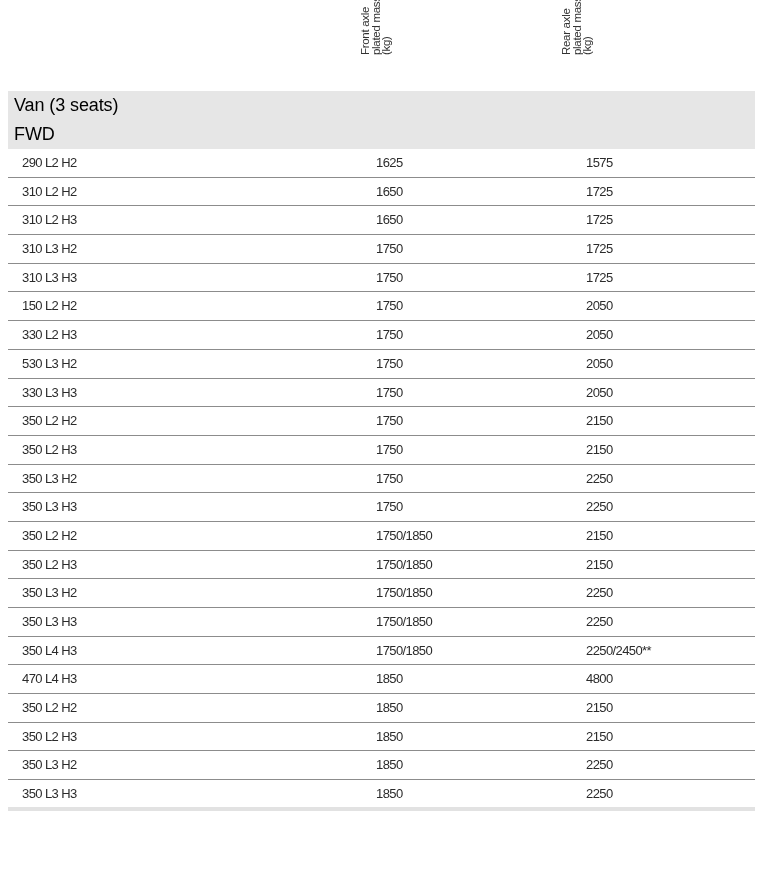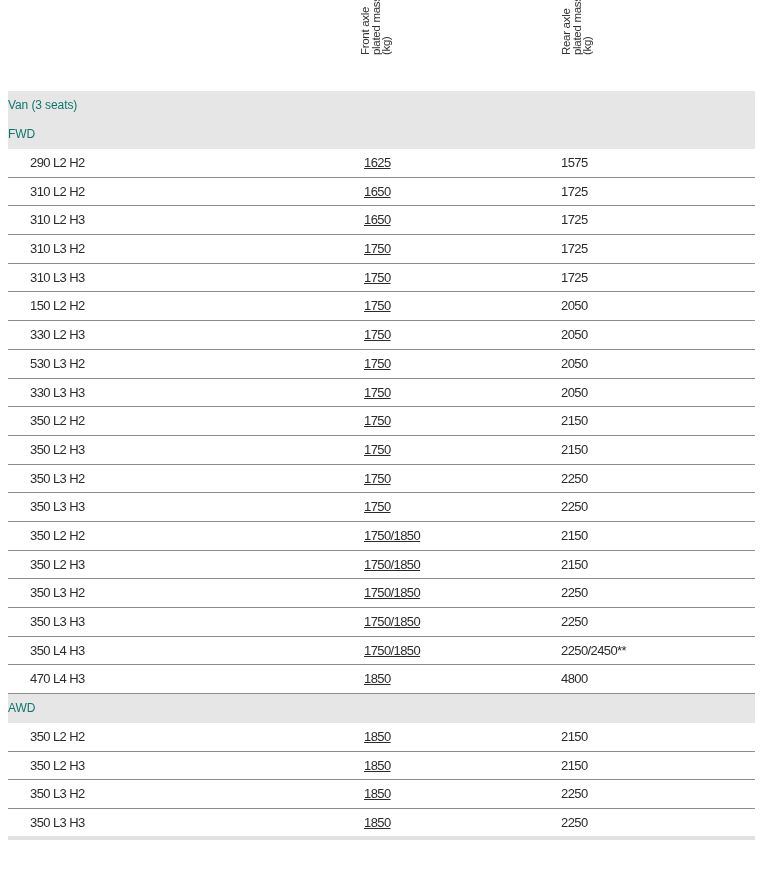--- a/index.html
+++ b/index.html
@@ -46,22 +46,23 @@
   .col-head .rot span {
     display: block;
   }
   .col-head.front { left: 352px; }
   .col-head.rear { left: 553px; }
 
   .band {
     background: #e6e6e6;
     height: 29px;
     line-height: 29px;
-    font-size: 12px;
-    color: #0f766e;
+    font-size: 18px;
+    padding-left: 6px;
+    color: #000000;
     letter-spacing: -0.1px;
   }
 
   .row {
     position: relative;
     height: 28.7px;
     box-sizing: border-box;
     border-bottom: 1.3px solid #8c8c8c;
     font-size: 13px;
     color: #2b2b2b;
@@ -70,23 +71,23 @@
   .row.last {
     border-bottom: 4px solid #e2e2e2;
     height: 30.5px;
   }
   .row .cell {
     position: absolute;
     top: 0;
     line-height: 28px;
     white-space: nowrap;
   }
-  .row .c-model { left: 22px; text-align: center; }
-  .row .c-front { left: 356px; text-decoration: underline; }
-  .row .c-rear { left: 553px; }
+  .row .c-model { left: 14px; text-align: center; }
+  .row .c-front { left: 368px; }
+  .row .c-rear { left: 578px; }
 </style>
 </head>
 <body>
 
 <div class="table">
   <div class="head">
     <div class="col-head front">
       <div class="rot">
         <span>Front axle</span>
         <span>plated mass</span>
@@ -194,21 +195,20 @@
       <div class="row">
     <span class="cell c-model">350 L4 H3</span>
     <span class="cell c-front">1750/1850</span>
     <span class="cell c-rear">2250/2450**</span>
   </div>
       <div class="row">
     <span class="cell c-model">470 L4 H3</span>
     <span class="cell c-front">1850</span>
     <span class="cell c-rear">4800</span>
   </div>
-      <div class="band">AWD</div>
       <div class="row">
     <span class="cell c-model">350 L2 H2</span>
     <span class="cell c-front">1850</span>
     <span class="cell c-rear">2150</span>
   </div>
       <div class="row">
     <span class="cell c-model">350 L2 H3</span>
     <span class="cell c-front">1850</span>
     <span class="cell c-rear">2150</span>
   </div>

